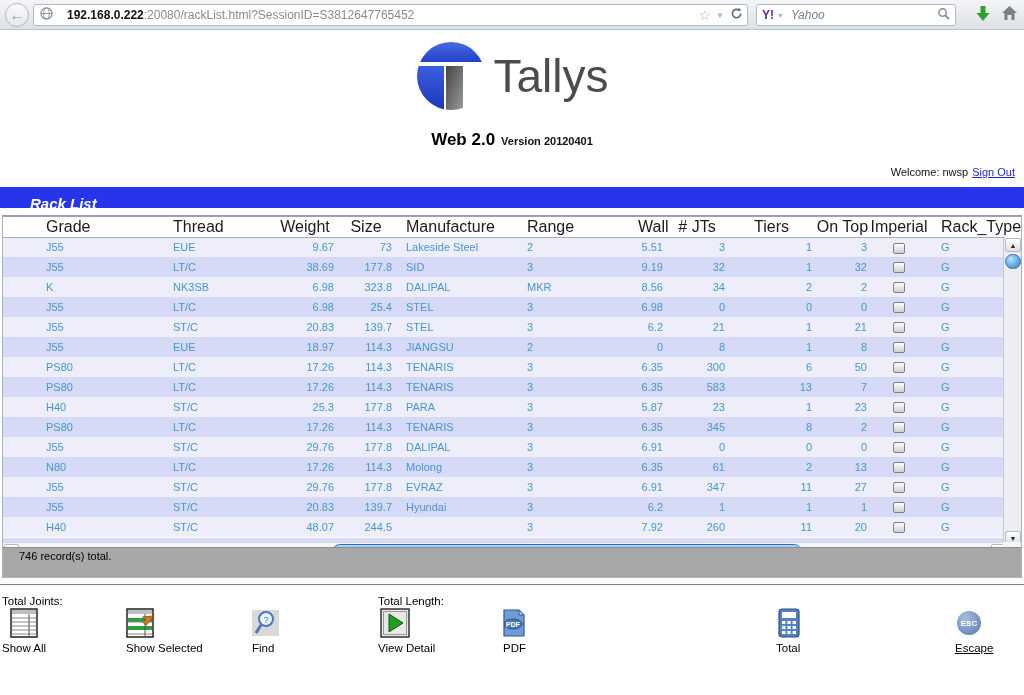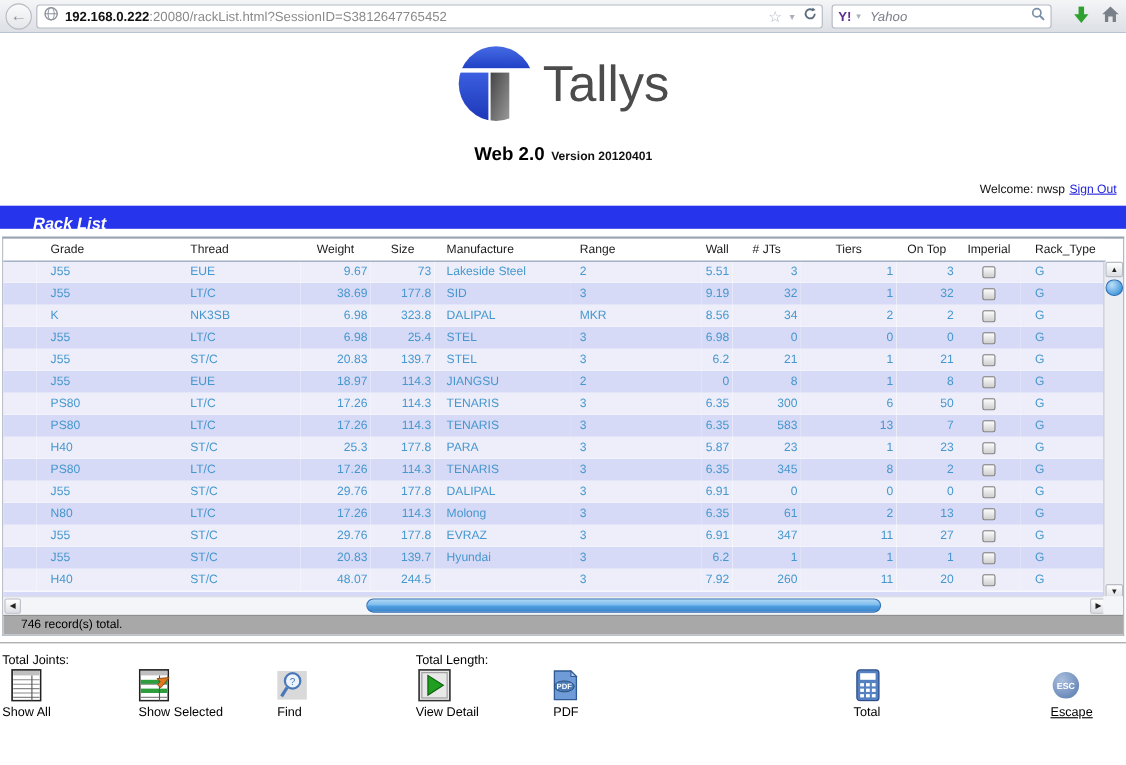--- a/index.html
+++ b/index.html
@@ -6,21 +6,21 @@
   html,body { width:1024px; height:695px; overflow:hidden; }
   body { font-family:"Liberation Sans", sans-serif; background:#fff; }
   .screen { position:relative; width:1024px; height:695px; background:#fff; }
 
   
   .chrome { position:relative; height:30px; background:linear-gradient(180deg,#f4f5f7 0%,#e6e8ec 60%,#dde0e5 100%); border-bottom:1px solid #b9c2d0; }
   .chrome:after { content:""; position:absolute; left:0; right:0; bottom:-3px; height:2px; background:#cfdcec; }
   .back-btn { position:absolute; left:5px; top:3px; width:24px; height:24px; border-radius:50%; border:1px solid #b6bac1; background:linear-gradient(180deg,#fbfbfc,#e4e6e9); color:#8d939c; text-align:center; line-height:22px; font-size:15px; font-weight:bold; }
   .url-bar { position:absolute; left:33px; top:4px; width:715px; height:22px; background:#fff; border:1px solid #b3b9c3; border-radius:3px; display:flex; align-items:center; padding:0 4px 0 6px; }
   .url-text { flex:1; font-size:12px; white-space:nowrap; overflow:hidden; margin-left:6px; }
-  .url-host { color:#111; font-weight:bold; }
+  .url-host { color:#111; font-weight:bold;margin-left:8px; }
   .url-rest { color:#8a8a8a; }
   .chrome-glyph { color:#aab0ba; font-size:14px; margin-left:5px; }
   .search-bar { position:absolute; left:756px; top:4px; width:200px; height:22px; background:#fff; border:1px solid #b3b9c3; border-radius:3px; display:flex; align-items:center; padding:0 5px; }
   .y-badge { color:#5f2b8e; font-weight:bold; font-size:12px; }
   .search-text { flex:1; font-style:italic; color:#7a7f87; font-size:12px; margin-left:7px; }
   .dl-btn { position:absolute; left:972px; top:5px; width:22px; height:20px; text-align:center; }
   .home-btn { position:absolute; left:998px; top:5px; width:22px; height:20px; text-align:center; }
 
   
   .page { position:relative; width:1024px; height:662px; background:#fff; }
@@ -29,21 +29,21 @@
   .app-version { text-align:center; margin-top:18px; }
   .product { font-size:17px; font-weight:bold; color:#000; }
   .version { font-size:11px; font-weight:bold; color:#111; margin-left:6px; }
   .welcome-row { text-align:right; padding-right:9px; margin-top:16px; font-size:11px; color:#111; }
   .signout { color:#2222dd; text-decoration:underline; cursor:pointer; margin-left:4px; }
   .title-bar { margin-top:9px; height:21px; background:var(--title-bar,#2634ec); color:#fff; font-size:15px; font-weight:bold; font-style:italic; line-height:33px; padding-left:30px; }
 
   
   .grid { position:relative; margin:7px 2px 0 2px; height:363px; border:1px solid #aab2bf; border-top:2px solid #9aa3b2; background:#fff; overflow:hidden; }
   table.rack { border-collapse:collapse; table-layout:fixed; width:1002px; }
-  .rack th { font-size:11px; font-weight:normal; color:#1b1b1b; height:20px; background:#fff; border-bottom:1px solid #9fb0c6; white-space:nowrap; }
+  .rack th { font-size:16px; font-weight:normal; color:#1b1b1b; height:20px; background:#fff; border-bottom:1px solid #9fb0c6; white-space:nowrap; }
   .rack td { font-size:11px; color:var(--cell-text,#4697ce); height:20px; white-space:nowrap; overflow:hidden; }
   .rack .l { text-align:left; padding-left:13px; }
   .rack .l2 { text-align:left; padding-left:11px; }
   .rack .l3 { text-align:left; padding-left:8px; }
   .rack .r { text-align:right; padding-right:3px; }
   .rack .c, .rack .cb { text-align:center; }
   tr.light td { background:var(--row-light,#edeefa); }
   tr.dark td { background:var(--row-dark,#d7daf6); }
   .checkbox { display:inline-block; width:12px; height:11px; border:1px solid #808080; border-radius:2px; background:linear-gradient(180deg,#fdfdfd,#cfcfcf); vertical-align:middle; }
   .partial-row { position:absolute; left:0; top:321px; width:1002px; height:7px; background:var(--row-dark,#d7daf6); }
@@ -54,21 +54,21 @@
   .vs-down { bottom:0; }
   .vs-thumb { position:absolute; left:1px; top:16px; width:16px; height:15px; border-radius:8px; border:1px solid #2f6fb4; background:radial-gradient(circle at 35% 30%, #bfe0f8, #4e9ee0 70%, #2f6fb4); }
   
   .hscroll { position:absolute; left:0; bottom:18px; width:1004px; height:17px; background:#f4f5f8; border-top:1px solid #d7dae0; }
   .hs-btn { position:absolute; top:1px; width:15px; height:14px; background:linear-gradient(180deg,#ffffff,#dcdee3); border:1px solid #b9bcc4; border-radius:2px; font-size:7px; color:#222; text-align:center; line-height:13px; }
   .hs-left { left:1px; }
   .hs-right { right:1px; }
   .hs-thumb { position:absolute; left:330px; top:1px; width:468px; height:13px; border-radius:7px; border:1px solid #2f6fb4; background:linear-gradient(180deg,#aed7f6 0%,#7dbcee 45%,#4e9ee0 55%,#3c86cc 100%); }
   .corner { position:absolute; right:0; bottom:18px; width:18px; height:17px; background:#f4f5f8; }
   
-  .statusbar { position:absolute; left:0; right:0; bottom:0; height:18px; background:#a8a8a8; border-top:1px solid #8f8f8f; font-size:11px; color:#000; line-height:17px; padding-left:16px; }
+  .statusbar { position:absolute; left:0; right:0; bottom:0; height:30px; background:#a8a8a8; border-top:1px solid #8f8f8f; font-size:11px; color:#000; line-height:17px; padding-left:16px; }
 
   
   .divider { margin-top:6px; height:2px; border-top:1px solid #7d7d7d; border-bottom:1px solid #ffffff; }
   .toolbar { position:relative; height:92px; background:#fff; }
   .tb-label { position:absolute; top:9px; font-size:11.5px; color:#000; }
   .tb-item { position:absolute; top:22px; width:110px; cursor:pointer; }
   .tb-item .icon { display:block; height:32px; }
   .tb-item .cap { display:block; font-size:11.5px; color:#000; margin-top:2px; }
 </style>
 </head>

